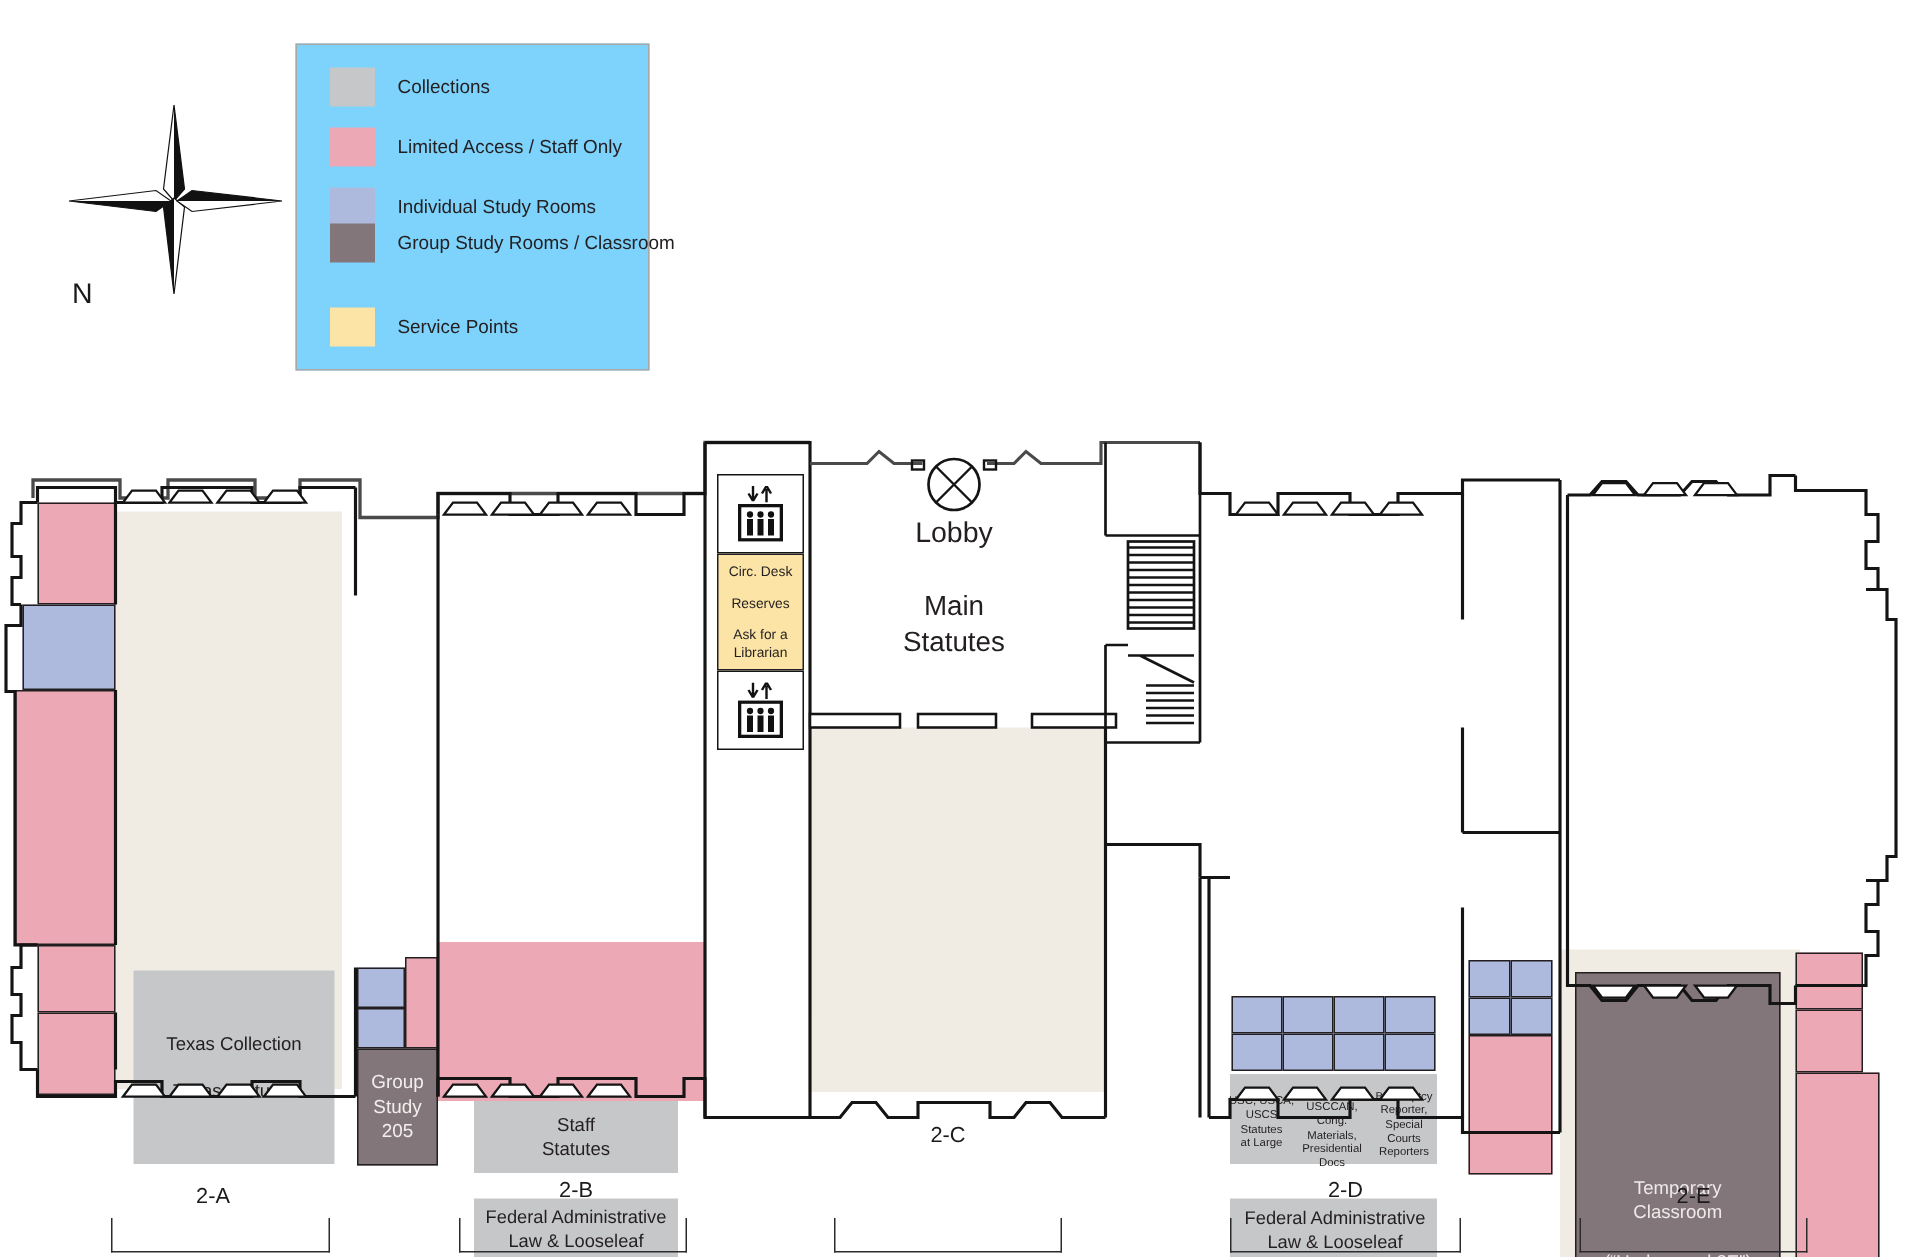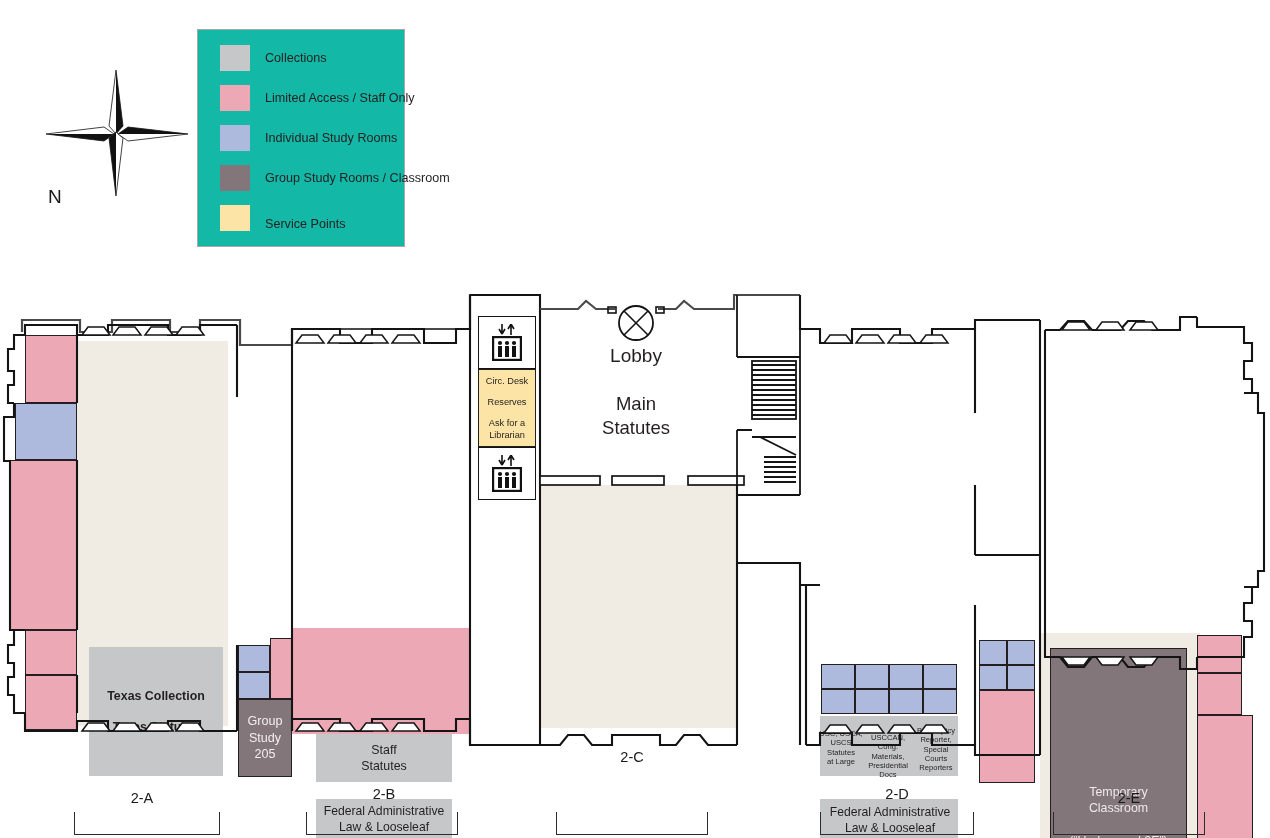--- a/index.html
+++ b/index.html
@@ -10,22 +10,22 @@
   }
   #stage{position:absolute;left:0;top:0;width:1270px;height:838px;}
 
   
   #compass{position:absolute;left:38px;top:68px;width:160px;height:130px;}
   #compass svg{display:block;}
   .compass-n{position:absolute;left:10px;top:118px;font-size:19px;color:#1a1a1a;}
 
   
   #legend{
-    position:absolute;left:197px;top:29px;width:208px;height:218px;
-    background:#14b8a6;border:1px solid #a8a8a8;box-sizing:border-box;
+    position:absolute;left:197px;top:29px;width:236px;height:218px;
+    background:#7dd3fc;border:1px solid #a8a8a8;box-sizing:border-box;
   }
   .legend-row{position:absolute;left:22px;height:26px;display:flex;align-items:center;}
   .legend-sw{width:30px;height:26px;flex:0 0 30px;}
   .legend-lbl{margin-left:15px;font-size:12.6px;color:#231f20;white-space:nowrap;}
 
   
   #plan{position:absolute;left:0;top:285px;width:1270px;height:480px;}
   #plan svg{display:block;}
 
   .rm{position:absolute;box-sizing:border-box;}
@@ -82,42 +82,42 @@
       <span class="legend-lbl">Collections</span>
     </div>
     <div class="legend-row" style="top:55px;">
       <span class="legend-sw" style="background:#eca8b4;"></span>
       <span class="legend-lbl">Limited Access / Staff Only</span>
     </div>
     <div class="legend-row" style="top:95px;">
       <span class="legend-sw" style="background:#aeb9de;"></span>
       <span class="legend-lbl">Individual Study Rooms</span>
     </div>
-    <div class="legend-row" style="top:135px;">
+    <div class="legend-row" style="top:119px;">
       <span class="legend-sw" style="background:#82767a;"></span>
       <span class="legend-lbl">Group Study Rooms / Classroom</span>
     </div>
-    <div class="legend-row" style="top:175px;align-items:flex-end;">
+    <div class="legend-row" style="top:175px;">
       <span class="legend-sw" style="background:#fbe4a5;"></span>
       <span class="legend-lbl">Service Points</span>
     </div>
   </div>
 
   <div id="plan">
 
     <div class="rm c-hall" style="left:76px;top:56px;width:152px;height:385px;"></div>
 
     <div class="rm c-lim bd" style="left:25px;top:50px;width:52px;height:68px;"></div>
     <div class="rm c-ind bd" style="left:15px;top:118px;width:62px;height:57px;"></div>
     <div class="rm c-lim bd" style="left:10px;top:175px;width:67px;height:170px;"></div>
     <div class="rm c-lim bd" style="left:25px;top:345px;width:52px;height:45px;"></div>
     <div class="rm c-lim bd" style="left:25px;top:390px;width:52px;height:55px;"></div>
 
     <div class="rm c-coll" style="left:89px;top:362px;width:134px;height:129px;"></div>
-    <div class="rmtxt" style="left:89px;top:362px;width:134px;height:129px;font-size:12.4px;font-weight:bold;">
+    <div class="rmtxt" style="left:89px;top:362px;width:134px;height:129px;font-size:12.4px;">
       <div>Texas Collection</div>
       <div style="height:14px"></div>
       <div>Texas Statutes</div>
     </div>
 
     <div class="rm c-ind bd" style="left:238px;top:360px;width:32px;height:27px;"></div>
     <div class="rm c-ind bd" style="left:238px;top:387px;width:32px;height:27px;"></div>
     <div class="rm c-lim bd" style="left:270px;top:353px;width:22px;height:61px;"></div>
     <div class="rm c-lim" style="left:292px;top:343px;width:178px;height:106px;"></div>
 

